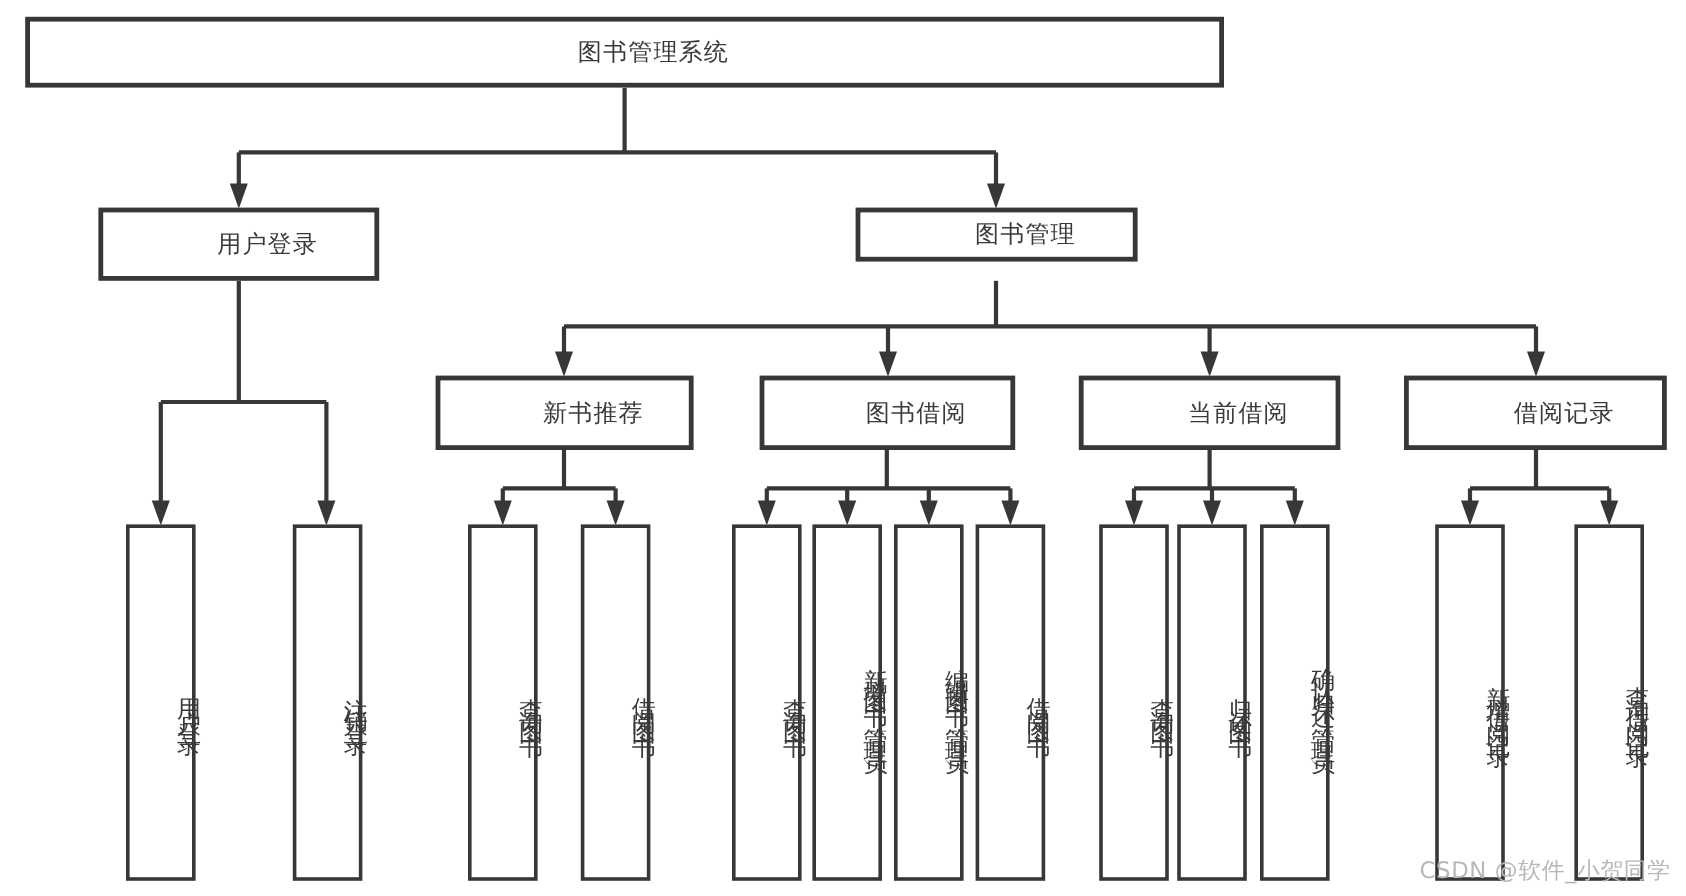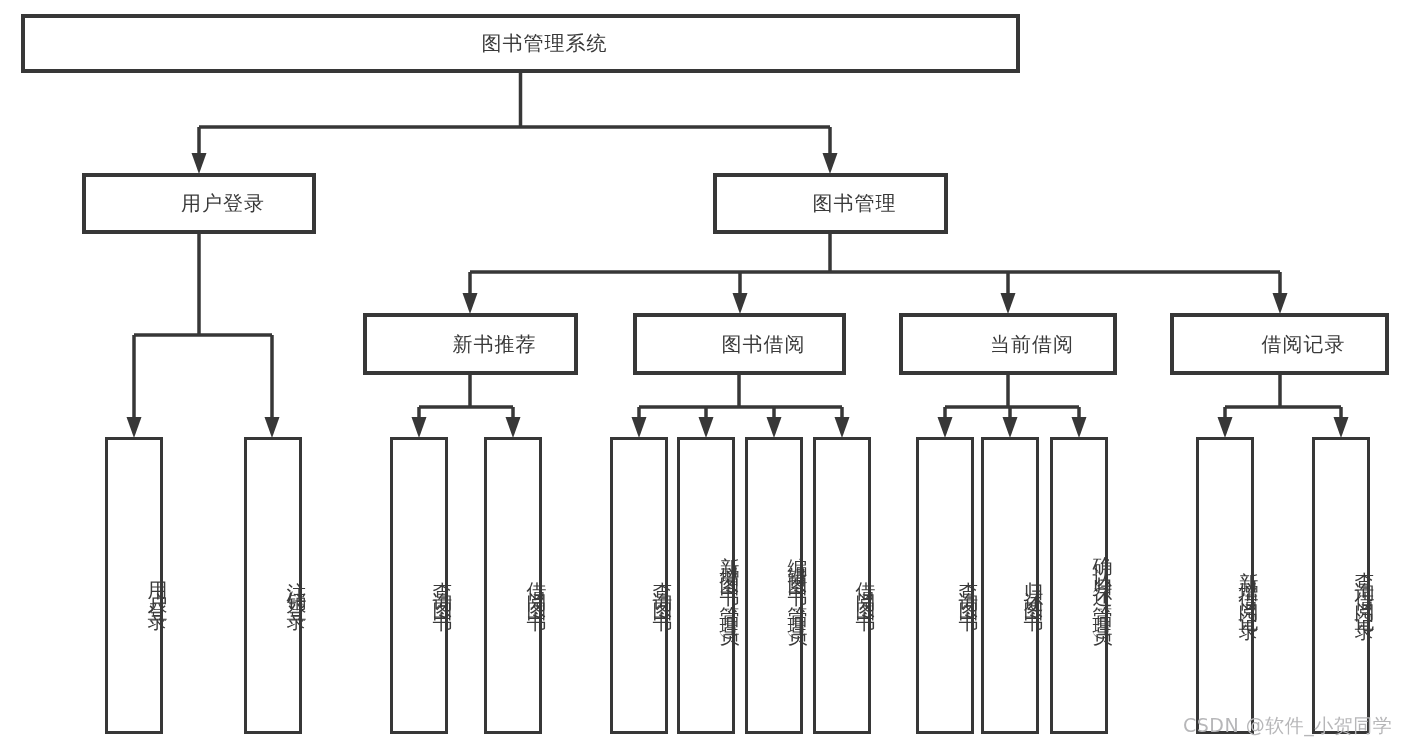--- a/index.html
+++ b/index.html
@@ -92,21 +92,21 @@
       <polygon points="1333.5,417 1348.5,417 1341,438" fill="#373737"></polygon>
     </svg>
 
   <div class="hnode" style="left:21px;top:14px;width:999px;height:59px">
     <span>图书管理系统</span>
   </div>
 
   <div class="hnode" style="left:82px;top:173px;width:234px;height:61px">
     <span>用户登录</span>
   </div>
-  <div class="hnode" style="left:713px;top:173px;width:235px;height:61px">
+  <div class="hnode" style="left:713px;top:173px;width:235px;height:45px">
     <span>图书管理</span>
   </div>
 
   <div class="hnode" style="left:633px;top:313px;width:213px;height:62px">
     <span>图书借阅</span>
   </div>
   <div class="hnode" style="left:363px;top:313px;width:215px;height:62px">
     <span>新书推荐</span>
   </div>
   <div class="hnode" style="left:899px;top:313px;width:218px;height:62px">

